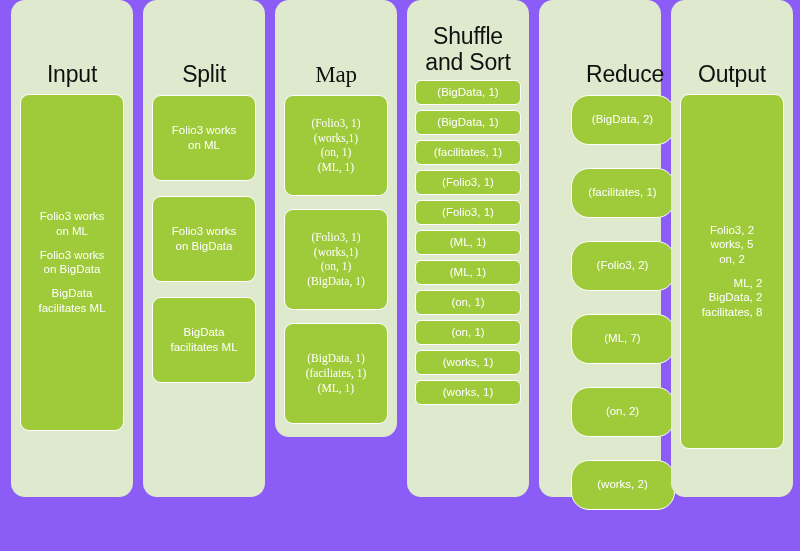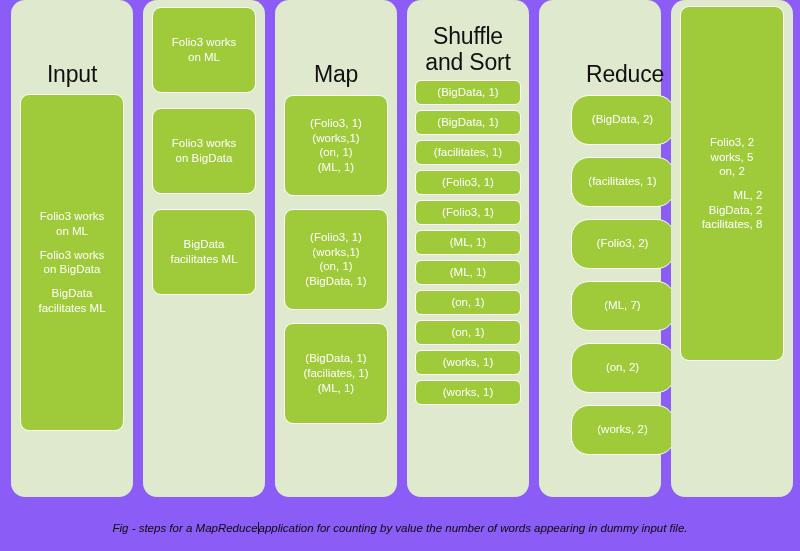--- a/index.html
+++ b/index.html
@@ -39,21 +39,21 @@
     border-radius: 14px;
     box-sizing: border-box;
     display: flex;
     flex-direction: column;
     align-items: center;
     position: relative;
   }
 
   .col-input   { width: 122px; height: 497px; margin-left: 11px; }
   .col-split   { width: 122px; height: 497px; margin-left: 10px; }
-  .col-map     { width: 122px; height: 497px; margin-left: 10px; }
+  .col-map     { width: 122px; height: 437px; margin-left: 10px; font-family: Liberation Serif, serif; }
   .col-shuffle { width: 122px; height: 497px; margin-left: 10px; }
   .col-reduce  { width: 122px; height: 497px; margin-left: 10px; padding-left: 45px; }
   .col-output  { width: 122px; height: 497px; margin-left: 10px; }
 
   .col-title {
     font-size: 23px;
     color: #101010;
     font-weight: normal;
     text-align: center;
     line-height: 1.12;
@@ -115,21 +115,21 @@
     margin-bottom: 5px;
     font-size: 11.5px;
     border-radius: 6px;
   }
   .shuffle-list { margin-top: 4px; display: flex; flex-direction: column; align-items: center; }
 
   
   .box-reduce {
     width: 104px;
     height: 50px;
-    margin-bottom: 12px;
+    margin-bottom: 23px;
     border-radius: 18px;
   }
   .reduce-list { margin-top: 7px; display: flex; flex-direction: column; align-items: center; }
 
   
   .box-output {
     width: 104px;
     height: 355px;
     margin-top: 6px;
   }
@@ -184,20 +184,21 @@
           <span class="ln">on BigData</span>
         </div>
         <div class="grp">
           <span class="ln">BigData</span>
           <span class="ln">facilitates ML</span>
         </div>
       </div>
     </div>
 
     <div class="column col-split">
+      <div class="col-title title-pad-1">Split</div>
       <div class="split-list">
         <div class="gbox box-split">
           <span class="ln">Folio3 works</span>
           <span class="ln">on ML</span>
         </div>
         <div class="gbox box-split">
           <span class="ln">Folio3 works</span>
           <span class="ln">on BigData</span>
         </div>
         <div class="gbox box-split">
@@ -256,31 +257,31 @@
         <div class="gbox box-reduce">(BigData, 2)</div>
         <div class="gbox box-reduce">(facilitates, 1)</div>
         <div class="gbox box-reduce">(Folio3, 2)</div>
         <div class="gbox box-reduce">(ML, 7)</div>
         <div class="gbox box-reduce">(on, 2)</div>
         <div class="gbox box-reduce">(works, 2)</div>
       </div>
     </div>
 
     <div class="column col-output">
+      <div class="col-title title-pad-1">Output</div>
       <div class="gbox box-output">
         <div class="grp">
           <span class="ln">Folio3, 2</span>
           <span class="ln">works, 5</span>
           <span class="ln">on, 2</span>
         </div>
         <div class="grp">
           <span class="ln">ML, 2</span>
           <span class="ln">BigData, 2</span>
           <span class="ln">facilitates, 8</span>
         </div>
       </div>
     </div>
 
   </div>
 
-  <div class="caption"><span>Fig - steps for a MapReduce</span><span class="caret"></span><span>application for counting by value the number of words appearing in dummy input file.</span></div>
 
 </div>
 
 </body></html>

